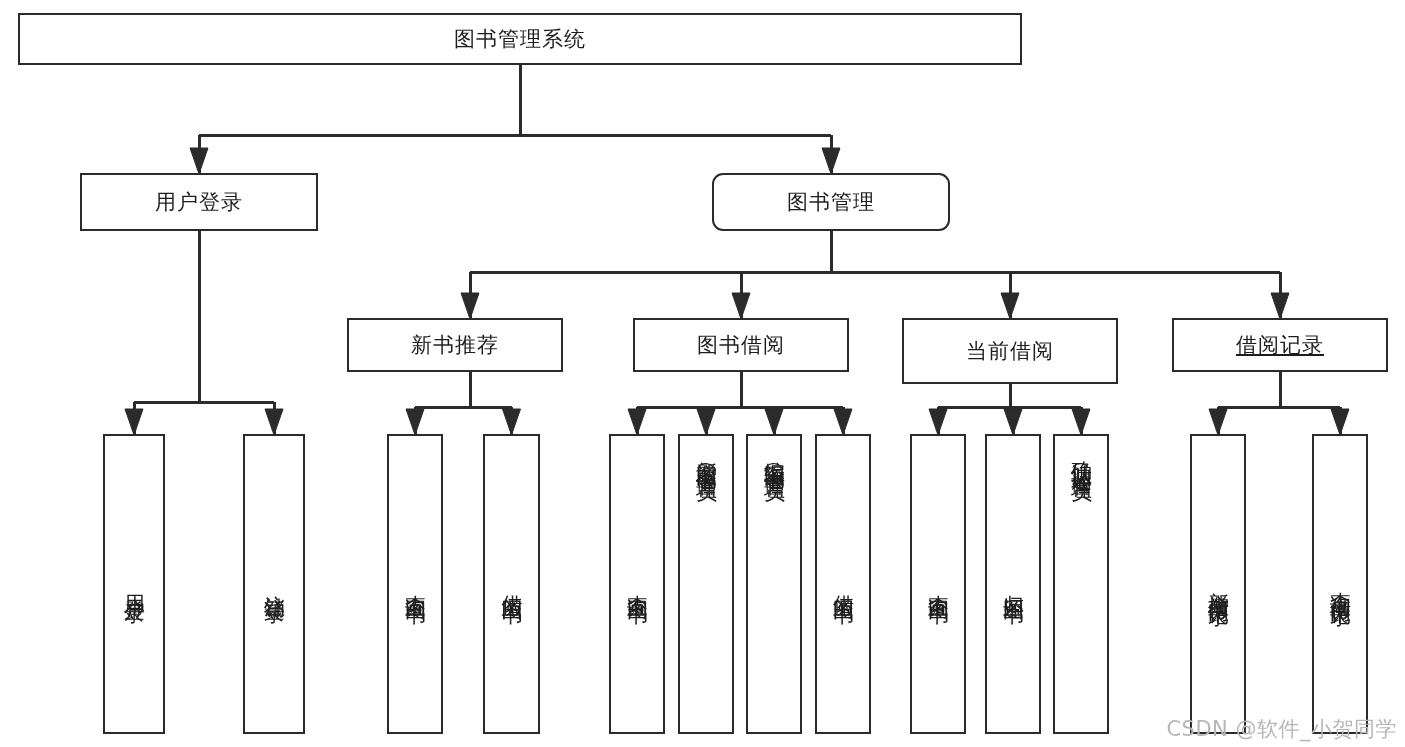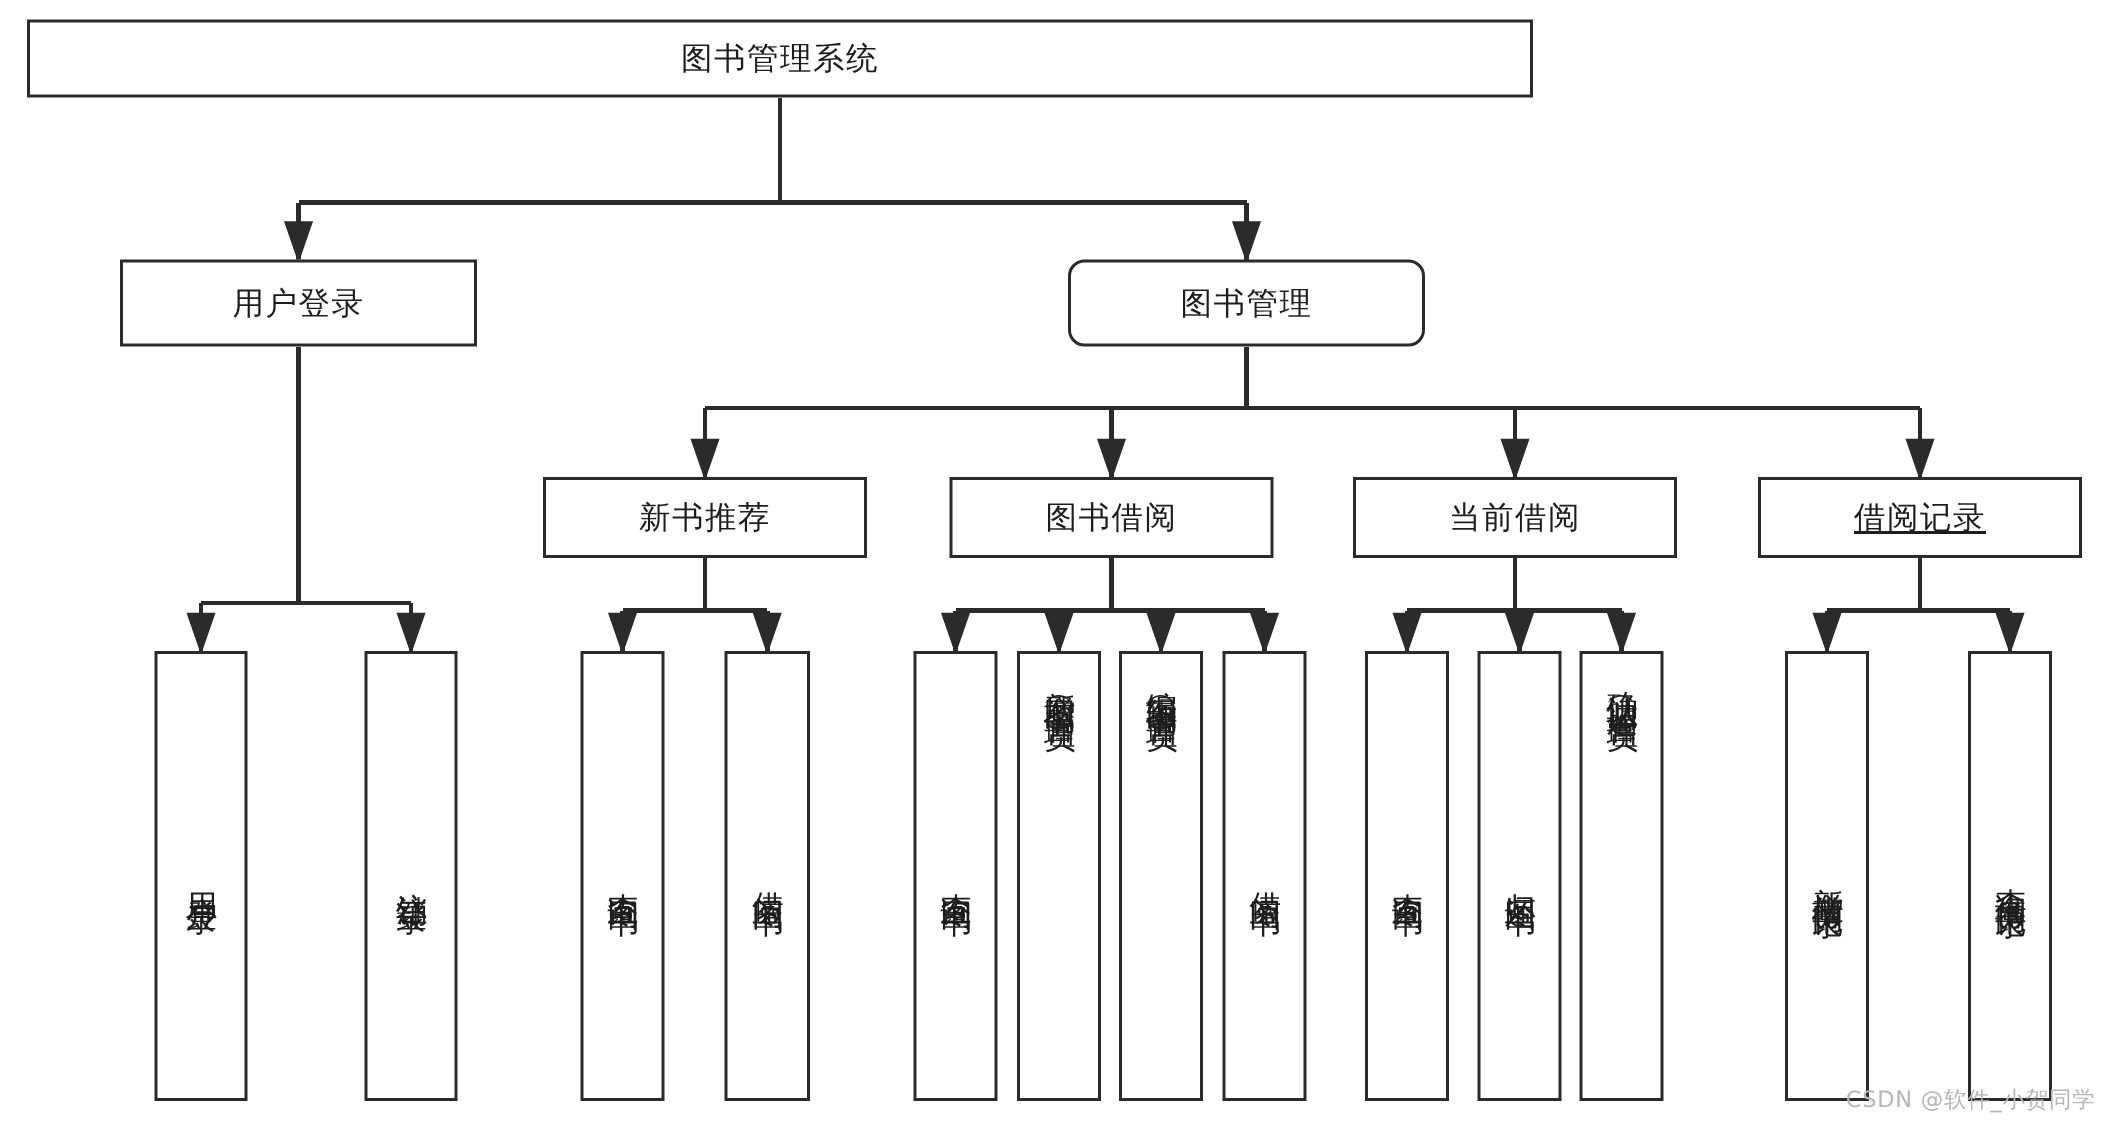--- a/index.html
+++ b/index.html
@@ -55,21 +55,21 @@
     padding-top: 8px;
   }
   .node-label {
     display: block;
     white-space: nowrap;
   }
   #watermark {
     position: absolute;
     right: 8px;
     bottom: 4px;
-    font-size: 15px;
+    font-size: 21px;
     color: #b6b6b6;
     letter-spacing: 0.5px;
     white-space: nowrap;
   }
 </style>
 </head>
 <body>
 
 <div id="diagram-root">
 
@@ -132,27 +132,27 @@
     <span class="node-label">图书管理系统</span>
   </div>
 
   <div class="node horizontal" style="left: 80px; top: 173px; width: 238px; height: 58px;">
     <span class="node-label">用户登录</span>
   </div>
   <div class="node horizontal" style="left: 712px; top: 173px; width: 238px; height: 58px; border-radius: 11px;">
     <span class="node-label">图书管理</span>
   </div>
 
-  <div class="node horizontal" style="left: 362px; top: 318px; width: 216px; height: 54px;">
+  <div class="node horizontal" style="left: 347px; top: 318px; width: 216px; height: 54px;">
     <span class="node-label">新书推荐</span>
   </div>
   <div class="node horizontal" style="left: 633px; top: 318px; width: 216px; height: 54px;">
     <span class="node-label">图书借阅</span>
   </div>
-  <div class="node horizontal" style="left: 902px; top: 318px; width: 216px; height: 54px;">
+  <div class="node horizontal" style="left: 902px; top: 318px; width: 216px; height: 66px;">
     <span class="node-label">当前借阅</span>
   </div>
   <div class="node horizontal" style="left: 1172px; top: 318px; width: 216px; height: 54px; text-decoration: underline;">
     <span class="node-label">借阅记录</span>
   </div>
 
   <div class="node vertical" style="left: 103px; top: 434px; width: 62px; height: 300px;">
     <span class="node-label">用户登录</span>
   </div>
   <div class="node vertical" style="left: 243px; top: 434px; width: 62px; height: 300px;">

